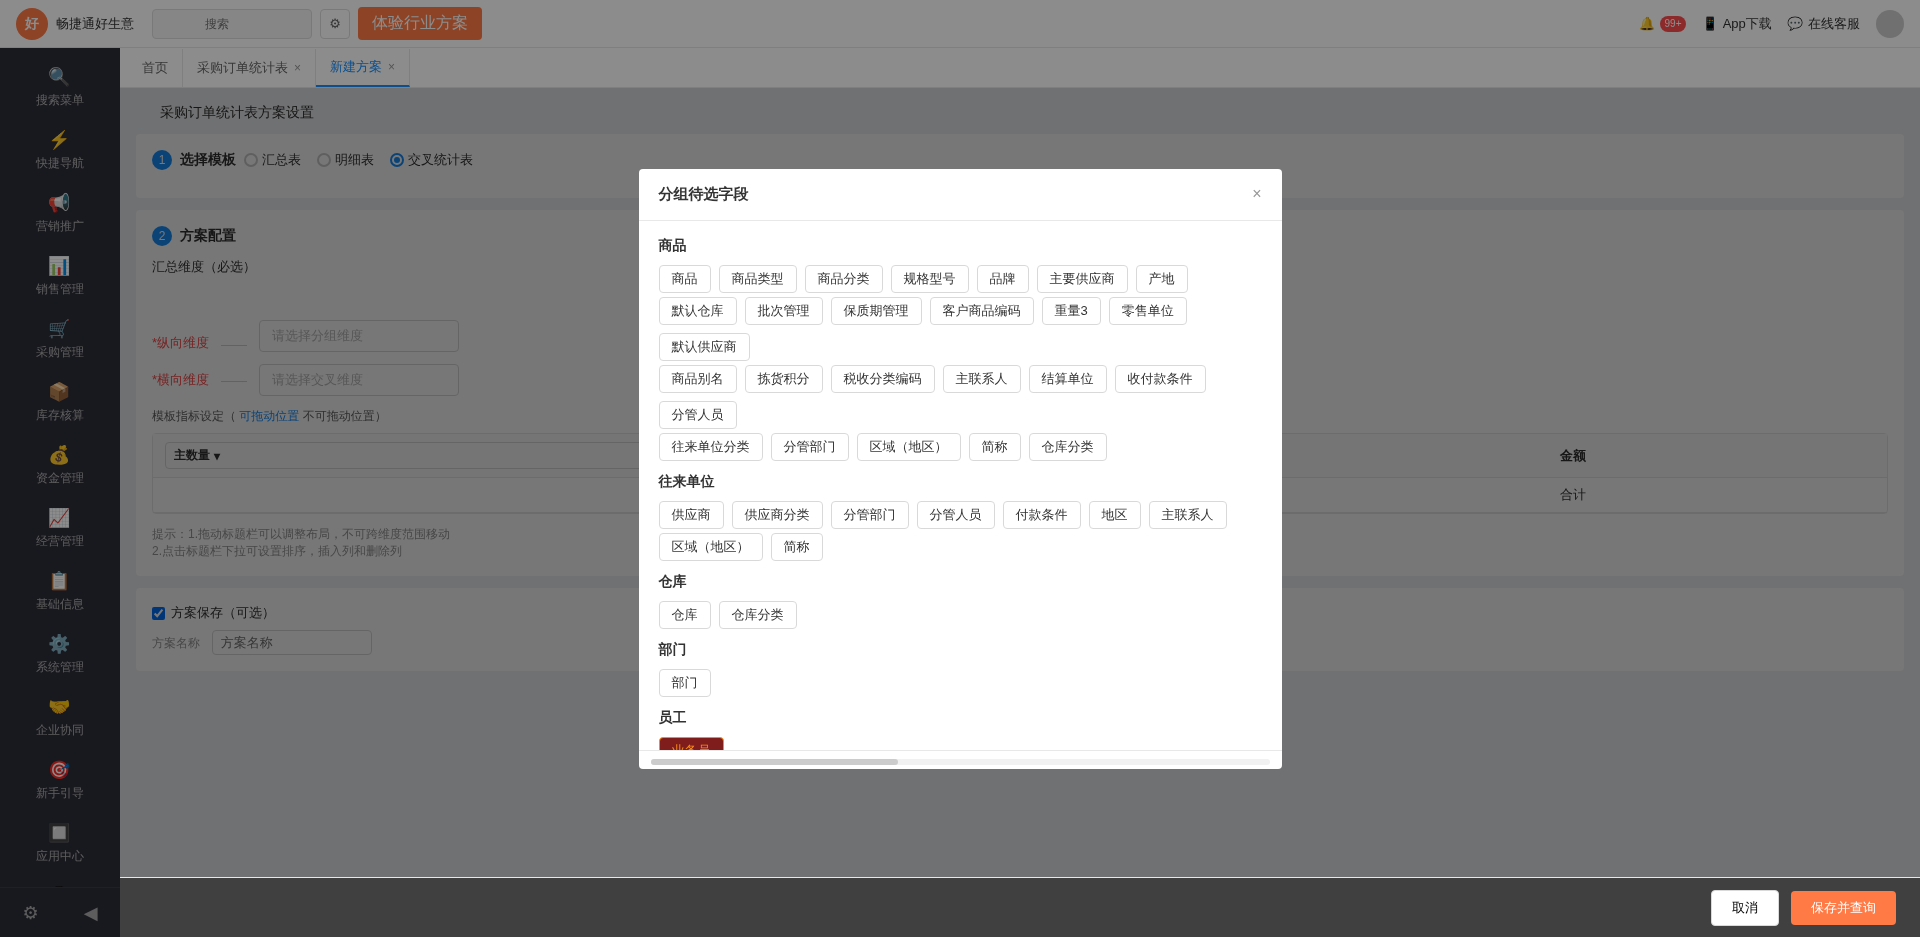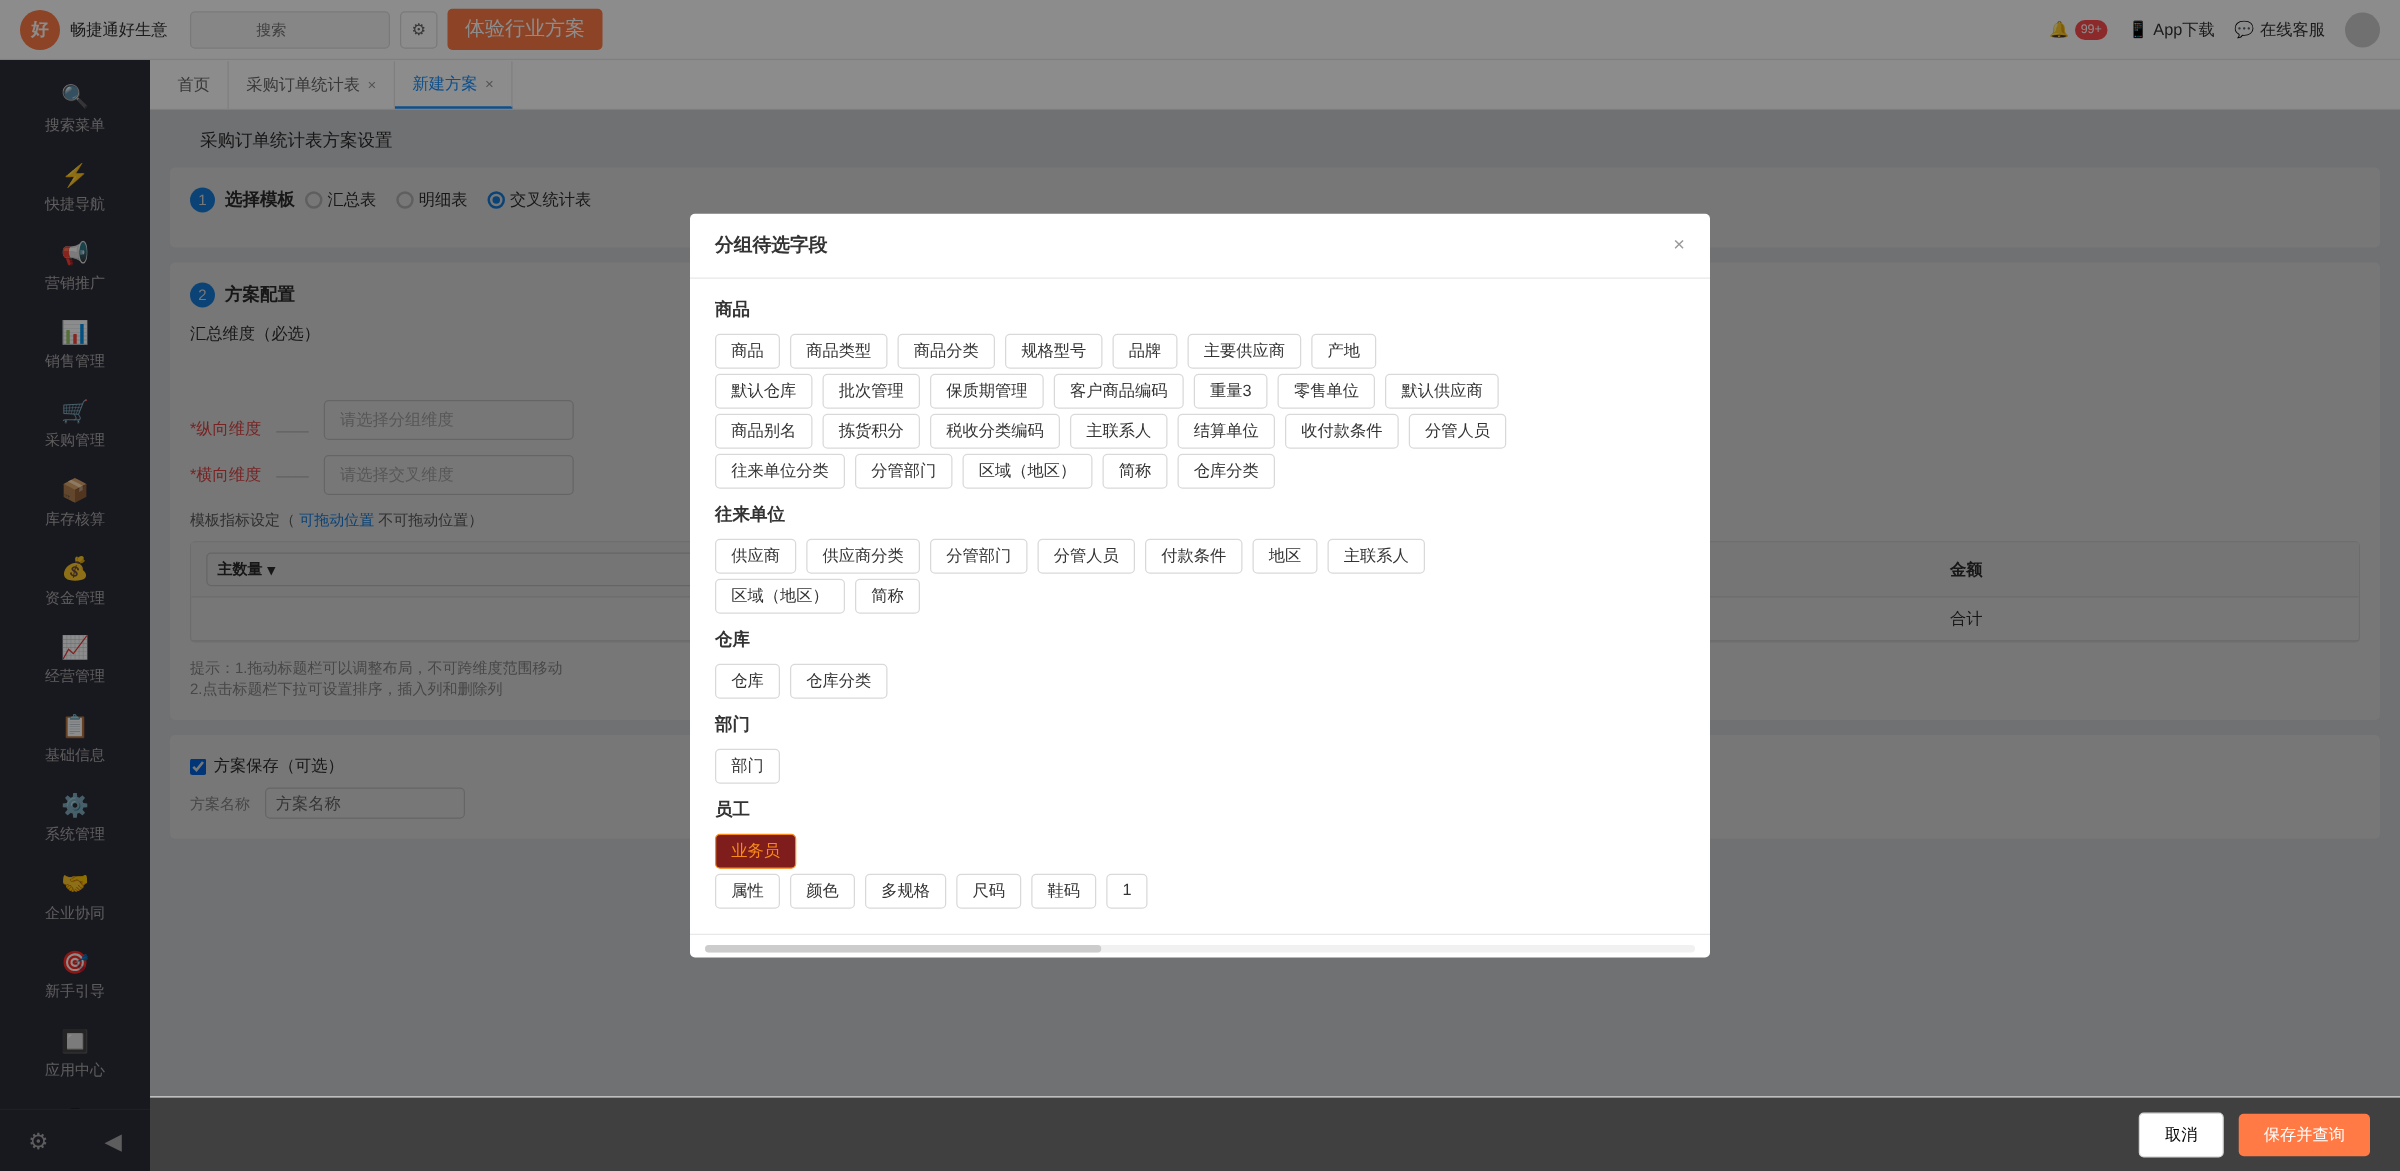--- a/index.html
+++ b/index.html
@@ -207,21 +207,21 @@
       z-index: 200;
       display: flex;
       align-items: center;
       justify-content: center;
     }
 
     
     .modal {
       background: white;
       border-radius: 4px;
-      width: 816px;
+      width: 643px;
       max-height: 600px;
       display: flex;
       flex-direction: column;
       position: relative;
     }
     .modal-header {
       display: flex;
       align-items: center;
       justify-content: space-between;
       padding: 16px 20px;

